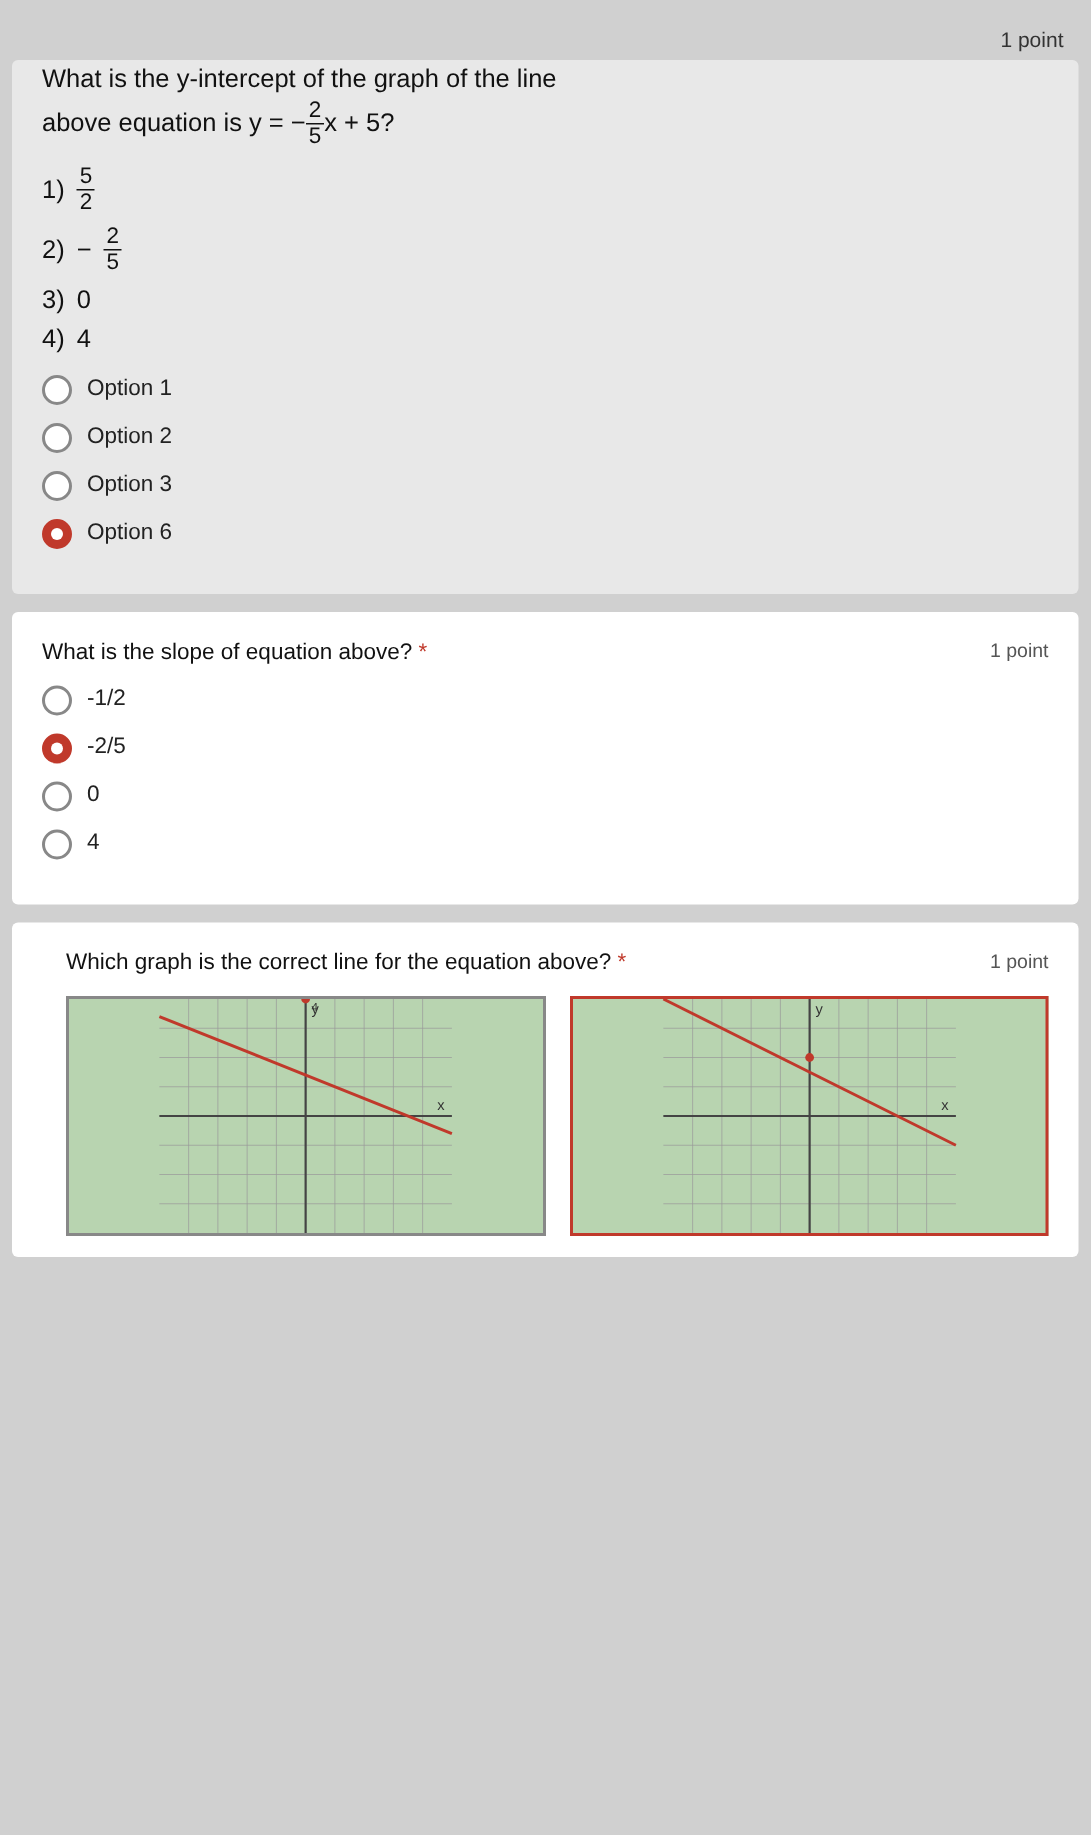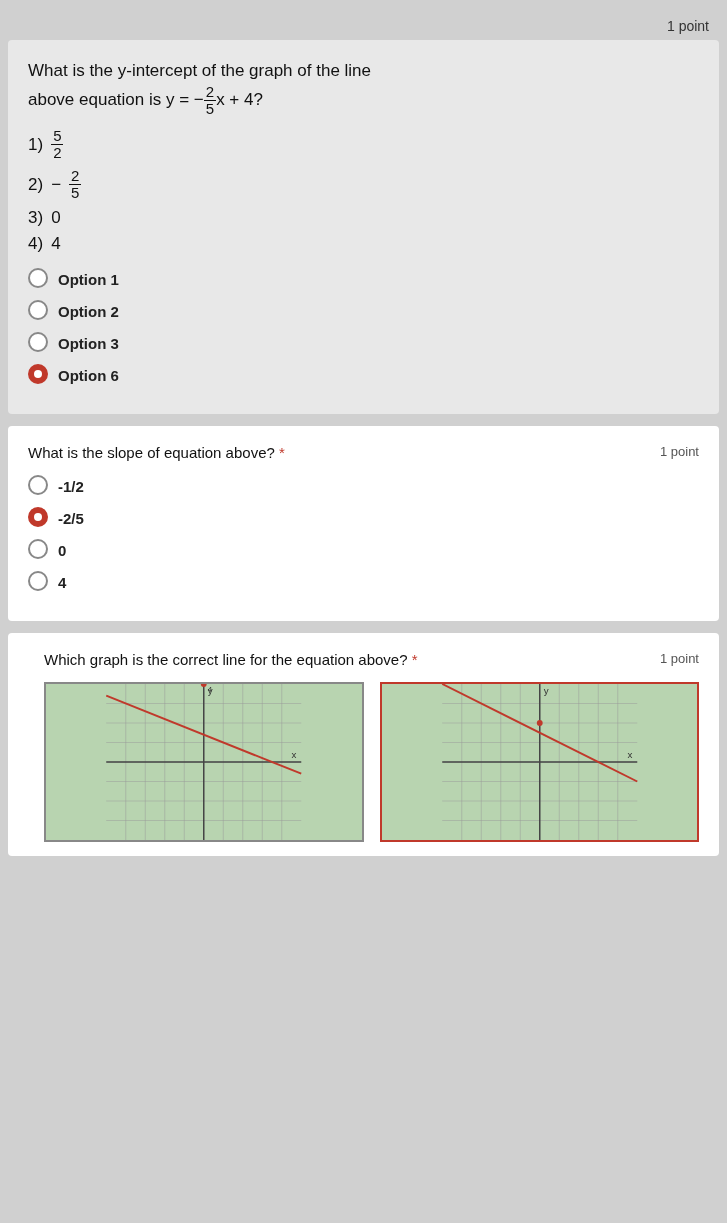--- a/index.html
+++ b/index.html
@@ -25,21 +25,21 @@
       padding: 8px 18px 0 0;
       font-size: 14px;
       color: #333;
       width: 100%;
     }
     
     .question-card {
       background: #e8e8e8;
       margin: 6px 8px;
       border-radius: 4px;
-      padding: 18px 20px 18px 20px;
+      padding: 0 20px 18px 20px;
       position: relative;
     }
     .question-text {
       font-size: 17px;
       color: #111;
       line-height: 1.5;
       margin-bottom: 10px;
     }
     .options-list {
       list-style: none;
@@ -71,26 +71,25 @@
       padding: 0 2px;
       text-align: center;
     }
     .radio-options {
       list-style: none;
       padding: 0;
       margin-top: 14px;
     }
     .radio-options li {
       display: flex;
-      align-items: flex-end;
+      align-items: flex-start;
       gap: 10px;
       margin-bottom: 12px;
       font-size: 15px;
       color: #222;
-      font-weight: bold;
     }
     .radio-circle {
       width: 20px;
       height: 20px;
       border-radius: 50%;
       border: 2px solid #888;
       display: flex;
       align-items: center;
       justify-content: center;
       flex-shrink: 0;
@@ -173,21 +172,21 @@
   <div class="top-right-points">
     <span>1 point</span>
   </div>
 
   <div class="question-card">
     <div class="question-text">
       <span>What is the y-intercept of the graph of the line</span><br>
       <span>above equation is y = −</span><span style="display:inline-flex;flex-direction:column;align-items:center;vertical-align:middle;font-size:15px;line-height:1.1;">
           <span style="border-bottom:1.5px solid #111;padding:0 2px;text-align:center;">2</span>
           <span style="padding:0 2px;text-align:center;">5</span>
-        </span><span>x + 4?</span>
+        </span><span>x + 5?</span>
     </div>
 
     <ul class="options-list">
 
       <li>
         <span>1)</span>
         <span class="fraction">
           <span class="numerator">5</span>
           <span class="denominator">2</span>
         </span>

